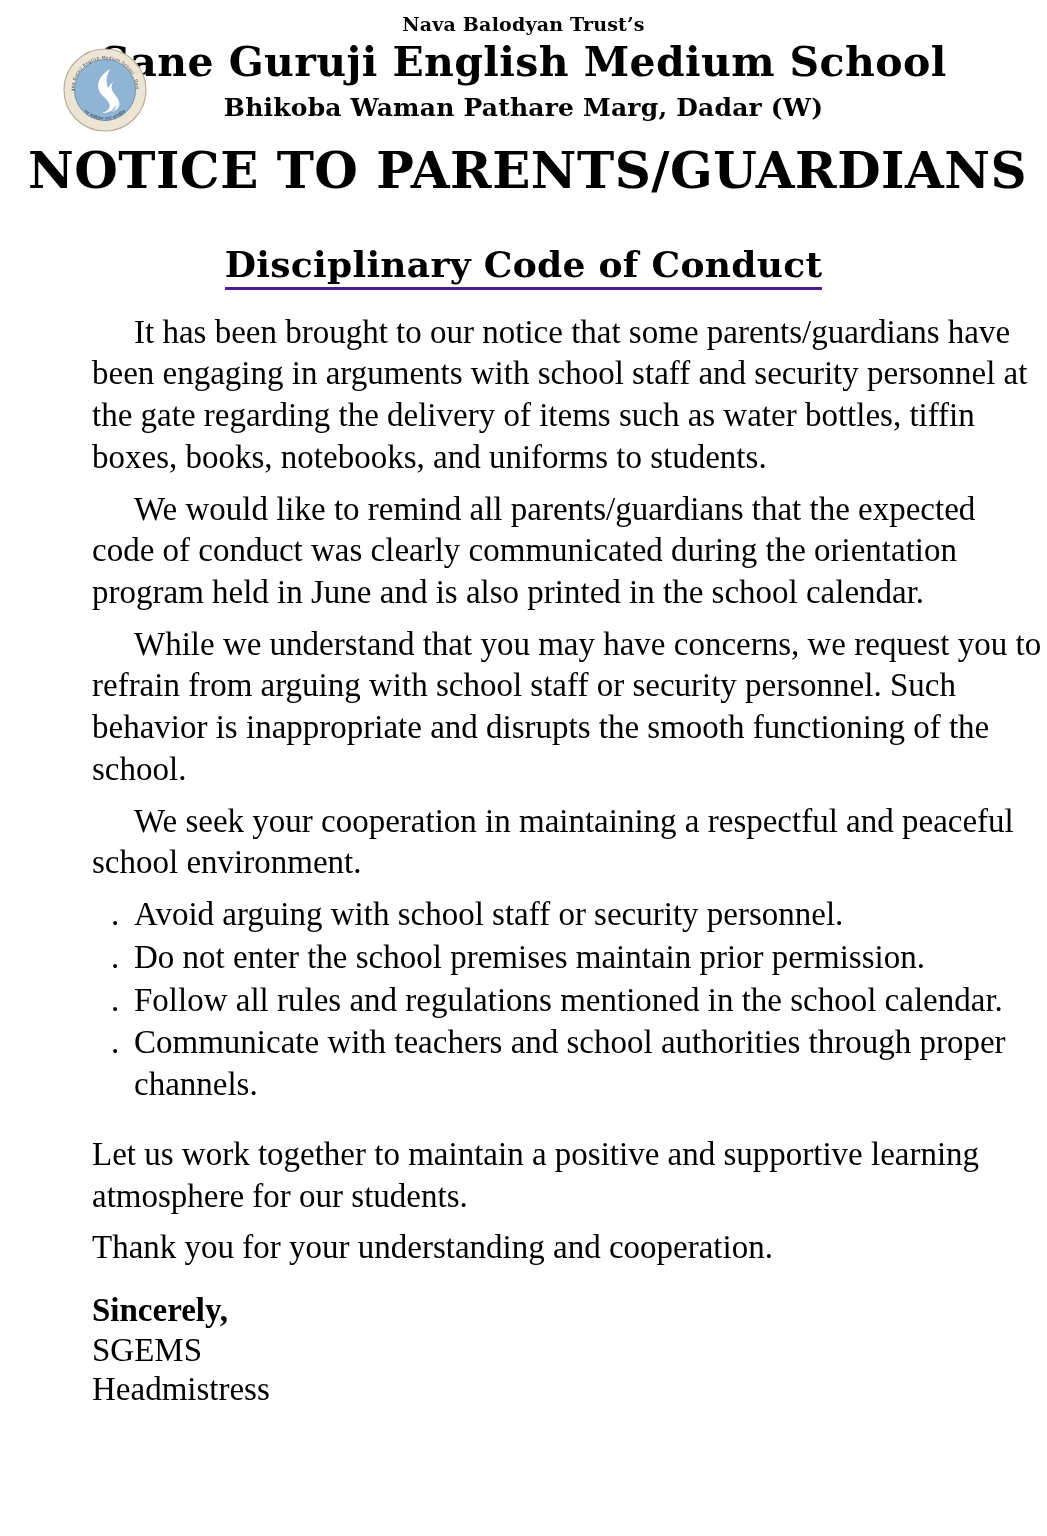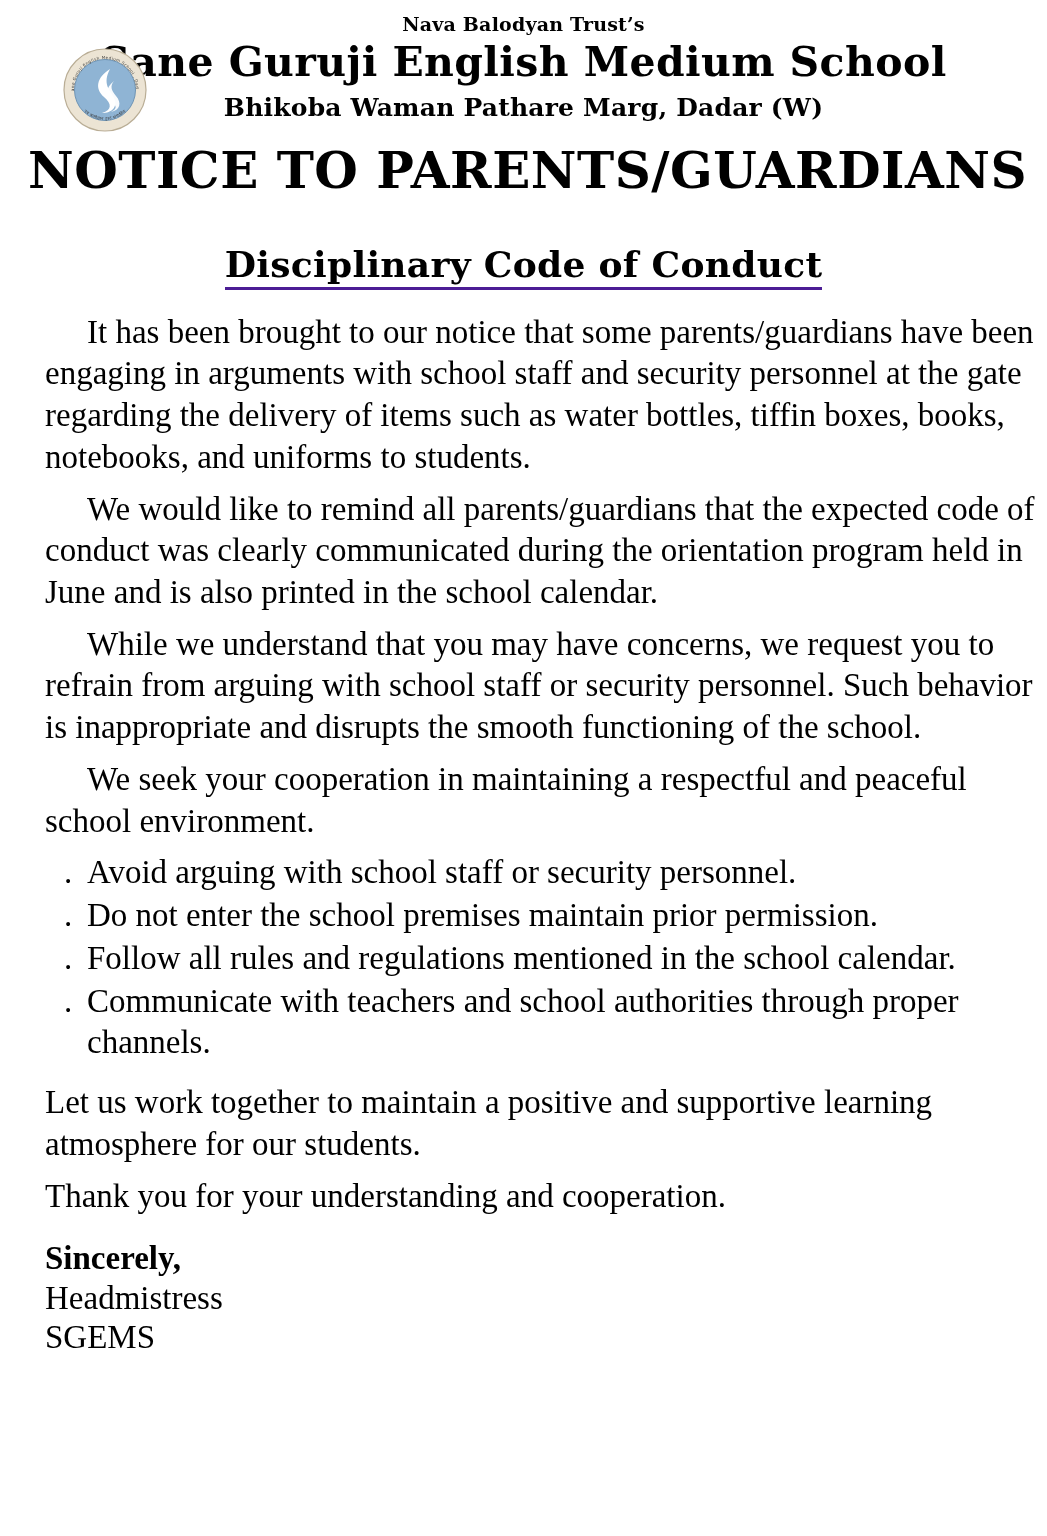--- a/index.html
+++ b/index.html
@@ -90,21 +90,21 @@
     letter-spacing: 0.3px;
     line-height: 1.1;
     border-bottom: 3px solid #4c1d95;
     padding-bottom: 2px;
     color: #000;
   }
 
   
   .body-block {
     margin-top: 22px;
-    padding-left: 45px;
+    padding-left: 92px;
     padding-right: 2px;
   }
   p.para {
     font-family: "Liberation Serif", "DejaVu Serif", serif;
     font-size: 33px;
     line-height: 1.265;
     margin: 0 0 10px 0;
     text-indent: 42px;
     color: #000;
   }
@@ -136,21 +136,21 @@
   ul.guidelines li .dot {
     position: absolute;
     left: 19px;
     top: 0;
     font-family: "Liberation Serif", "DejaVu Serif", serif;
     font-size: 33px;
     line-height: 1.265;
     color: #000;
   }
 
-  .closing-block { margin-top: 18px; }
+  .closing-block { margin-top: 28px; }
 
   .sign-off {
     margin-top: 22px;
   }
   .sign-off .bold-line {
     font-family: "Liberation Serif", "DejaVu Serif", serif;
     font-weight: bold;
     font-size: 33px;
     line-height: 1.20;
     color: #000;
@@ -226,18 +226,18 @@
       </li>
     </ul>
 
     <div class="closing-block">
       <p class="para no-indent">Let us work together to maintain a positive and supportive learning atmosphere for our students.</p>
       <p class="para no-indent">Thank you for your understanding and cooperation.</p>
     </div>
 
     <div class="sign-off">
       <div class="bold-line">Sincerely,</div>
+      <div class="plain-line">SGEMS</div>
       <div class="plain-line">Headmistress</div>
-      <div class="plain-line">SGEMS</div>
     </div>
 
   </div>
 </div>
 
 </body></html>

